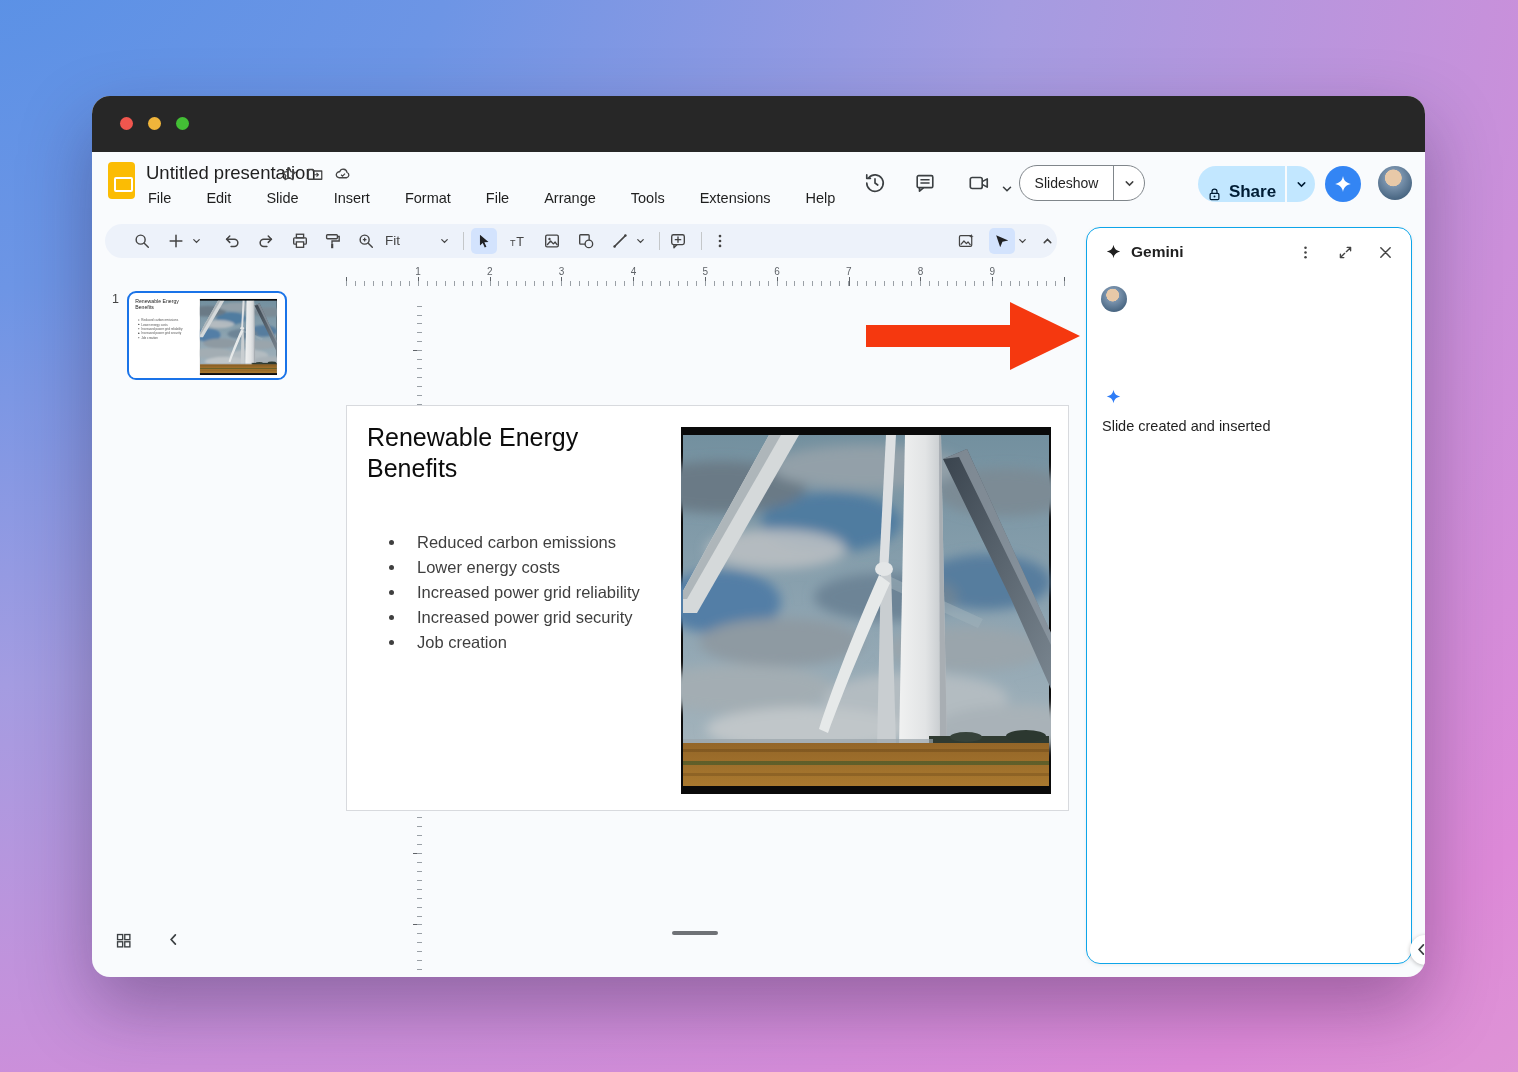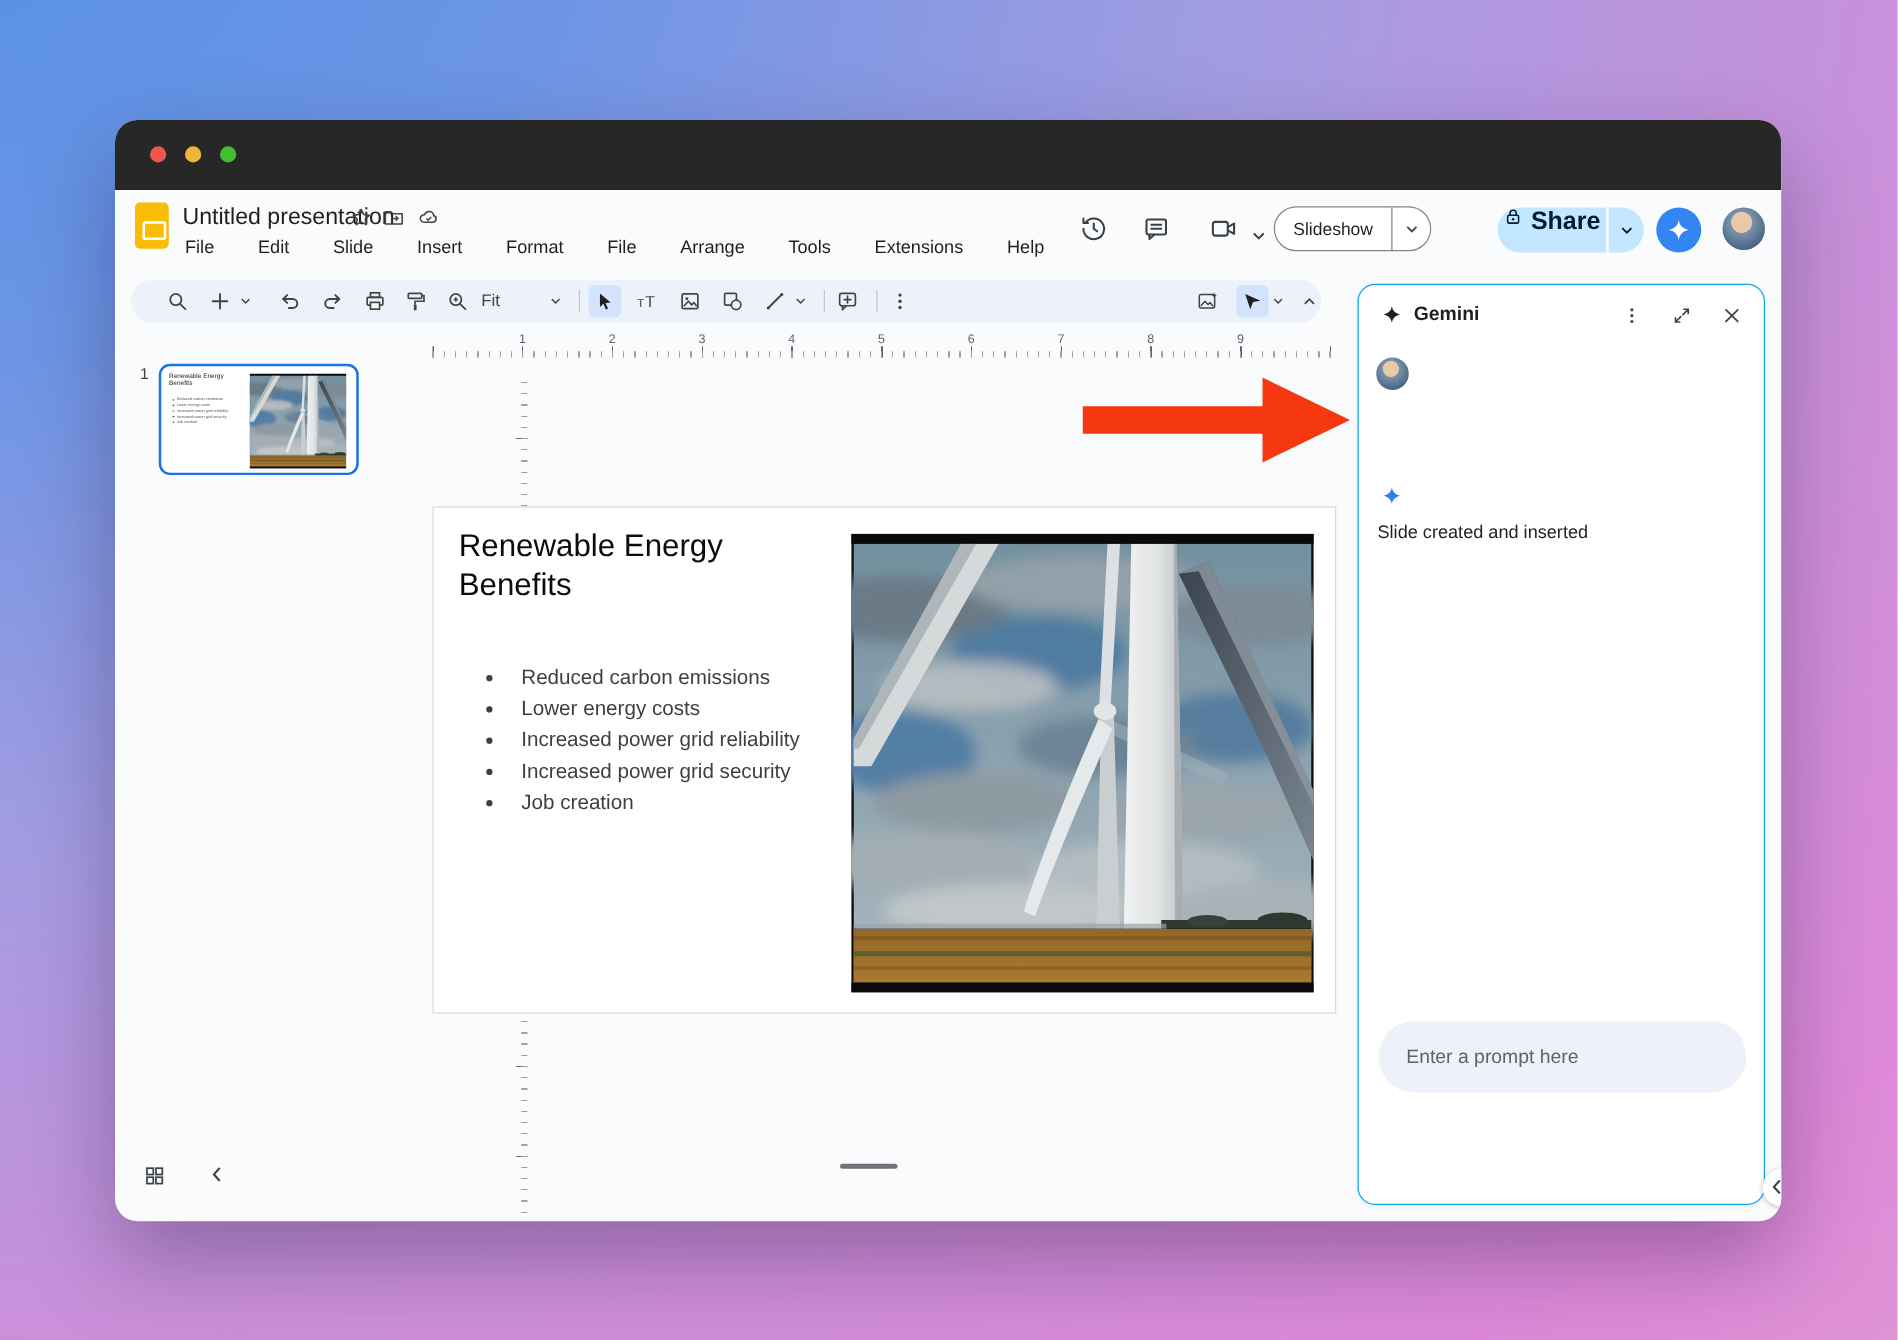--- a/index.html
+++ b/index.html
@@ -25,21 +25,21 @@
   .doc-title { position:absolute; left:54px; top:66px; font-size:18.5px; color:#1f1f1f; }
   .title-ic { position:absolute; top:69px; width:18px; height:18px; color:#444; }
   .menubar { position:absolute; left:54px; top:92px; display:flex; gap:31px; }
   .menubar span { font-size:14.5px; color:#1f1f1f; padding:2px 2px; cursor:default; }
   .pill-btn { position:absolute; height:36px; display:flex; align-items:center; }
   .slideshow { left:927px; top:69px; width:126px; border:1px solid #80868b; border-radius:18px; background:#fff; }
   .slideshow .main { width:93px; text-align:center; font-size:14px; color:#1f1f1f; }
   .slideshow .div { width:1px; height:35px; background:#80868b; }
   .slideshow .caret { flex:1; display:flex; justify-content:center; }
   .share-wrap { left:1106px; top:70px; }
-  .share-main { width:87px; height:36px; background:#c2e7ff; border-radius:18px 0 0 18px; display:flex; align-items:flex-start; justify-content:center; gap:7px; font-size:20px; font-weight:600; color:#001d35; }
+  .share-main { width:87px; height:36px; background:#c2e7ff; border-radius:18px 0 0 18px; display:flex; align-items:flex-end; justify-content:center; gap:7px; font-size:17px; font-weight:600; color:#001d35; }
   .share-caret { width:28px; height:36px; margin-left:2px; background:#c2e7ff; border-radius:0 18px 18px 0; display:flex; align-items:center; justify-content:center; }
   .gem-btn { position:absolute; left:1233px; top:70px; width:36px; height:36px; border-radius:50%; background:#3385f4; display:flex; align-items:center; justify-content:center; }
   .avatar { border-radius:50%; background:radial-gradient(circle at 45% 35%, #e8c9a8 28%, #7a93ad 30%, #4d6a86 70%, #39536d 100%); }
   .avatar-hdr { position:absolute; left:1286px; top:70px; width:34px; height:34px; }
   .hdr-icon { position:absolute; top:76px; width:22px; height:22px; color:#3c4043; }
   
   .toolbar { position:absolute; left:13px; top:128px; width:952px; height:34px; background:#edf2fa; border-radius:17px; }
   .tb-ic { position:absolute; top:8px; width:18px; height:18px; color:#444; }
   .tb-sel { position:absolute; top:4px; width:26px; height:26px; background:#d3e3fd; border-radius:5px; }
   .tb-sep { position:absolute; top:8px; width:1px; height:18px; background:#c4c7c9; }
@@ -438,21 +438,20 @@
         <path d="M4.5 4.5l11 11M15.5 4.5l-11 11" stroke="currentColor" stroke-width="1.7" stroke-linecap="round"></path>
       </svg>
 
     <div class="avatar gem-avatar"></div>
 
     <svg class="ic gem-spark" viewBox="0 0 24 24">
         <path d="M12 2.5c.9 5.4 3.6 8.1 9.5 9.5-5.9 1.4-8.6 4.1-9.5 9.5-.9-5.4-3.6-8.1-9.5-9.5 5.9-1.4 8.6-4.1 9.5-9.5z" fill="#2e7cf6"></path>
       </svg>
     <div class="gem-resp">Slide created and inserted</div>
 
-    <input class="gem-input" placeholder="Enter a prompt here" style="">
   </div>
 
   <div class="edge-chev">
     <svg class="ic" viewBox="0 0 16 16">
         <path d="M10 3L5.5 8 10 13" fill="none" stroke="currentColor" stroke-width="1.8" stroke-linecap="round"></path>
       </svg>
   </div>
 
 </div>
 

